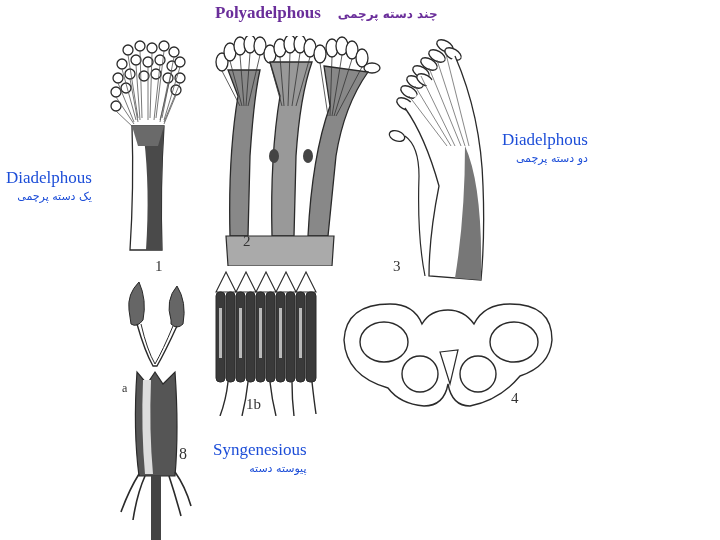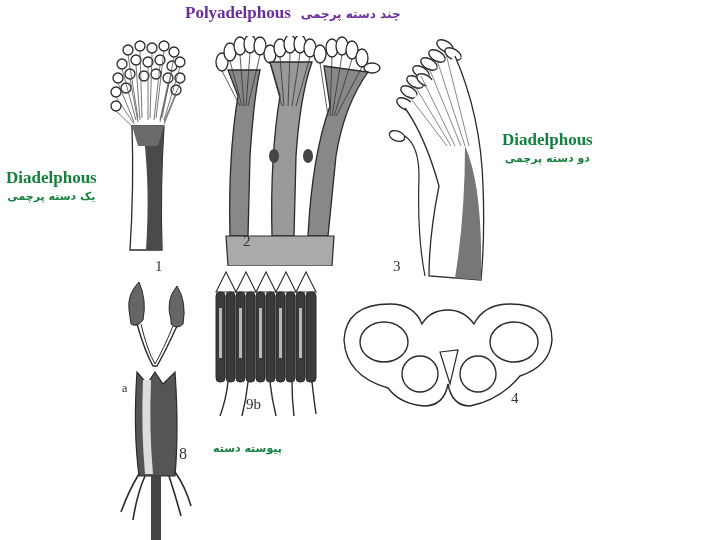--- a/index.html
+++ b/index.html
@@ -1,26 +1,26 @@
 <!DOCTYPE html>
 <html><head>
   <meta charset="utf-8">
   <style>
     html, body { margin: 0; padding: 0; }
     body {
       width: 720px; height: 540px; background: #ffffff;
       position: relative; overflow: hidden;
       font-family: "Liberation Serif", serif;
     }
-    .label { position: absolute; color: #15803d; font-weight: bold; text-align: center; line-height: 1.15; }
+    .label { position: absolute; color: #1d4ed8; font-weight: normal; line-height: 1.15; }
     .label .en { font-family: "Liberation Serif", serif; font-size: 17px; display: block; }
     .label .fa { font-family: "DejaVu Sans", sans-serif; font-size: 11px; display: block; direction: rtl; margin-top: 3px; }
     .top-label { position: absolute; left: 185px; top: 3px; color: #6a2e9a; font-weight: bold; white-space: nowrap; }
-    .top-label .en { font-size: 17px; font-family: "Liberation Serif", serif; }
-    .top-label .fa { font-size: 12px; font-family: "DejaVu Sans", sans-serif; direction: rtl; margin-left: 6px; }
+    .top-label .en { font-size: 17px; font-family: "Liberation Serif", serif; margin-left: 30px; }
+    .top-label .fa { font-size: 12px; font-family: "DejaVu Sans", sans-serif; direction: rtl; margin-left: 13px; }
     .fig { position: absolute; }
     .fig svg { display: block; }
     .fignum { position: absolute; font-family: "Liberation Serif", serif; font-size: 15px; color: #333; }
   </style>
 </head>
 <body>
 
 <div class="top-label">
   <span class="en">Polyadelphous</span>
   <span class="fa">چند دسته پرچمی</span>
@@ -30,20 +30,21 @@
   <span class="en">Diadelphous</span>
   <span class="fa">یک دسته پرچمی</span>
 </div>
 
 <div class="label" style="left:502px; top:130px;">
   <span class="en">Diadelphous</span>
   <span class="fa">دو دسته پرچمی</span>
 </div>
 
 <div class="label" style="left:213px; top:440px;">
+  <span class="en">Syngenesious</span>
   <span class="fa">پیوسته دسته</span>
 </div>
 
 <div class="fig" style="left:110px; top:38px;">
   <svg width="80" height="220" viewBox="0 0 80 220">
     <g fill="#fff" stroke="#2a2a2a" stroke-width="1.3">
       <circle cx="18" cy="12" r="5"></circle>
         <circle cx="30" cy="8" r="5"></circle>
         <circle cx="42" cy="10" r="5"></circle>
         <circle cx="54" cy="8" r="5"></circle>
@@ -230,13 +231,13 @@
     </g>
     <g fill="none" stroke="#2a2a2a" stroke-width="1.4">
       <path d="M16 114 Q14 132 8 148"></path>
         <path d="M36 114 Q34 132 30 148"></path>
       <path d="M58 114 Q60 132 64 148"></path>
         <path d="M80 114 Q80 132 82 148"></path>
         <path d="M100 114 Q102 132 104 146"></path>
     </g>
   </svg>
 </div>
-<div class="fignum" style="left:246px; top:396px;">9b</div>
+<div class="fignum" style="left:246px; top:396px;">1b</div>
 
 </body></html>

